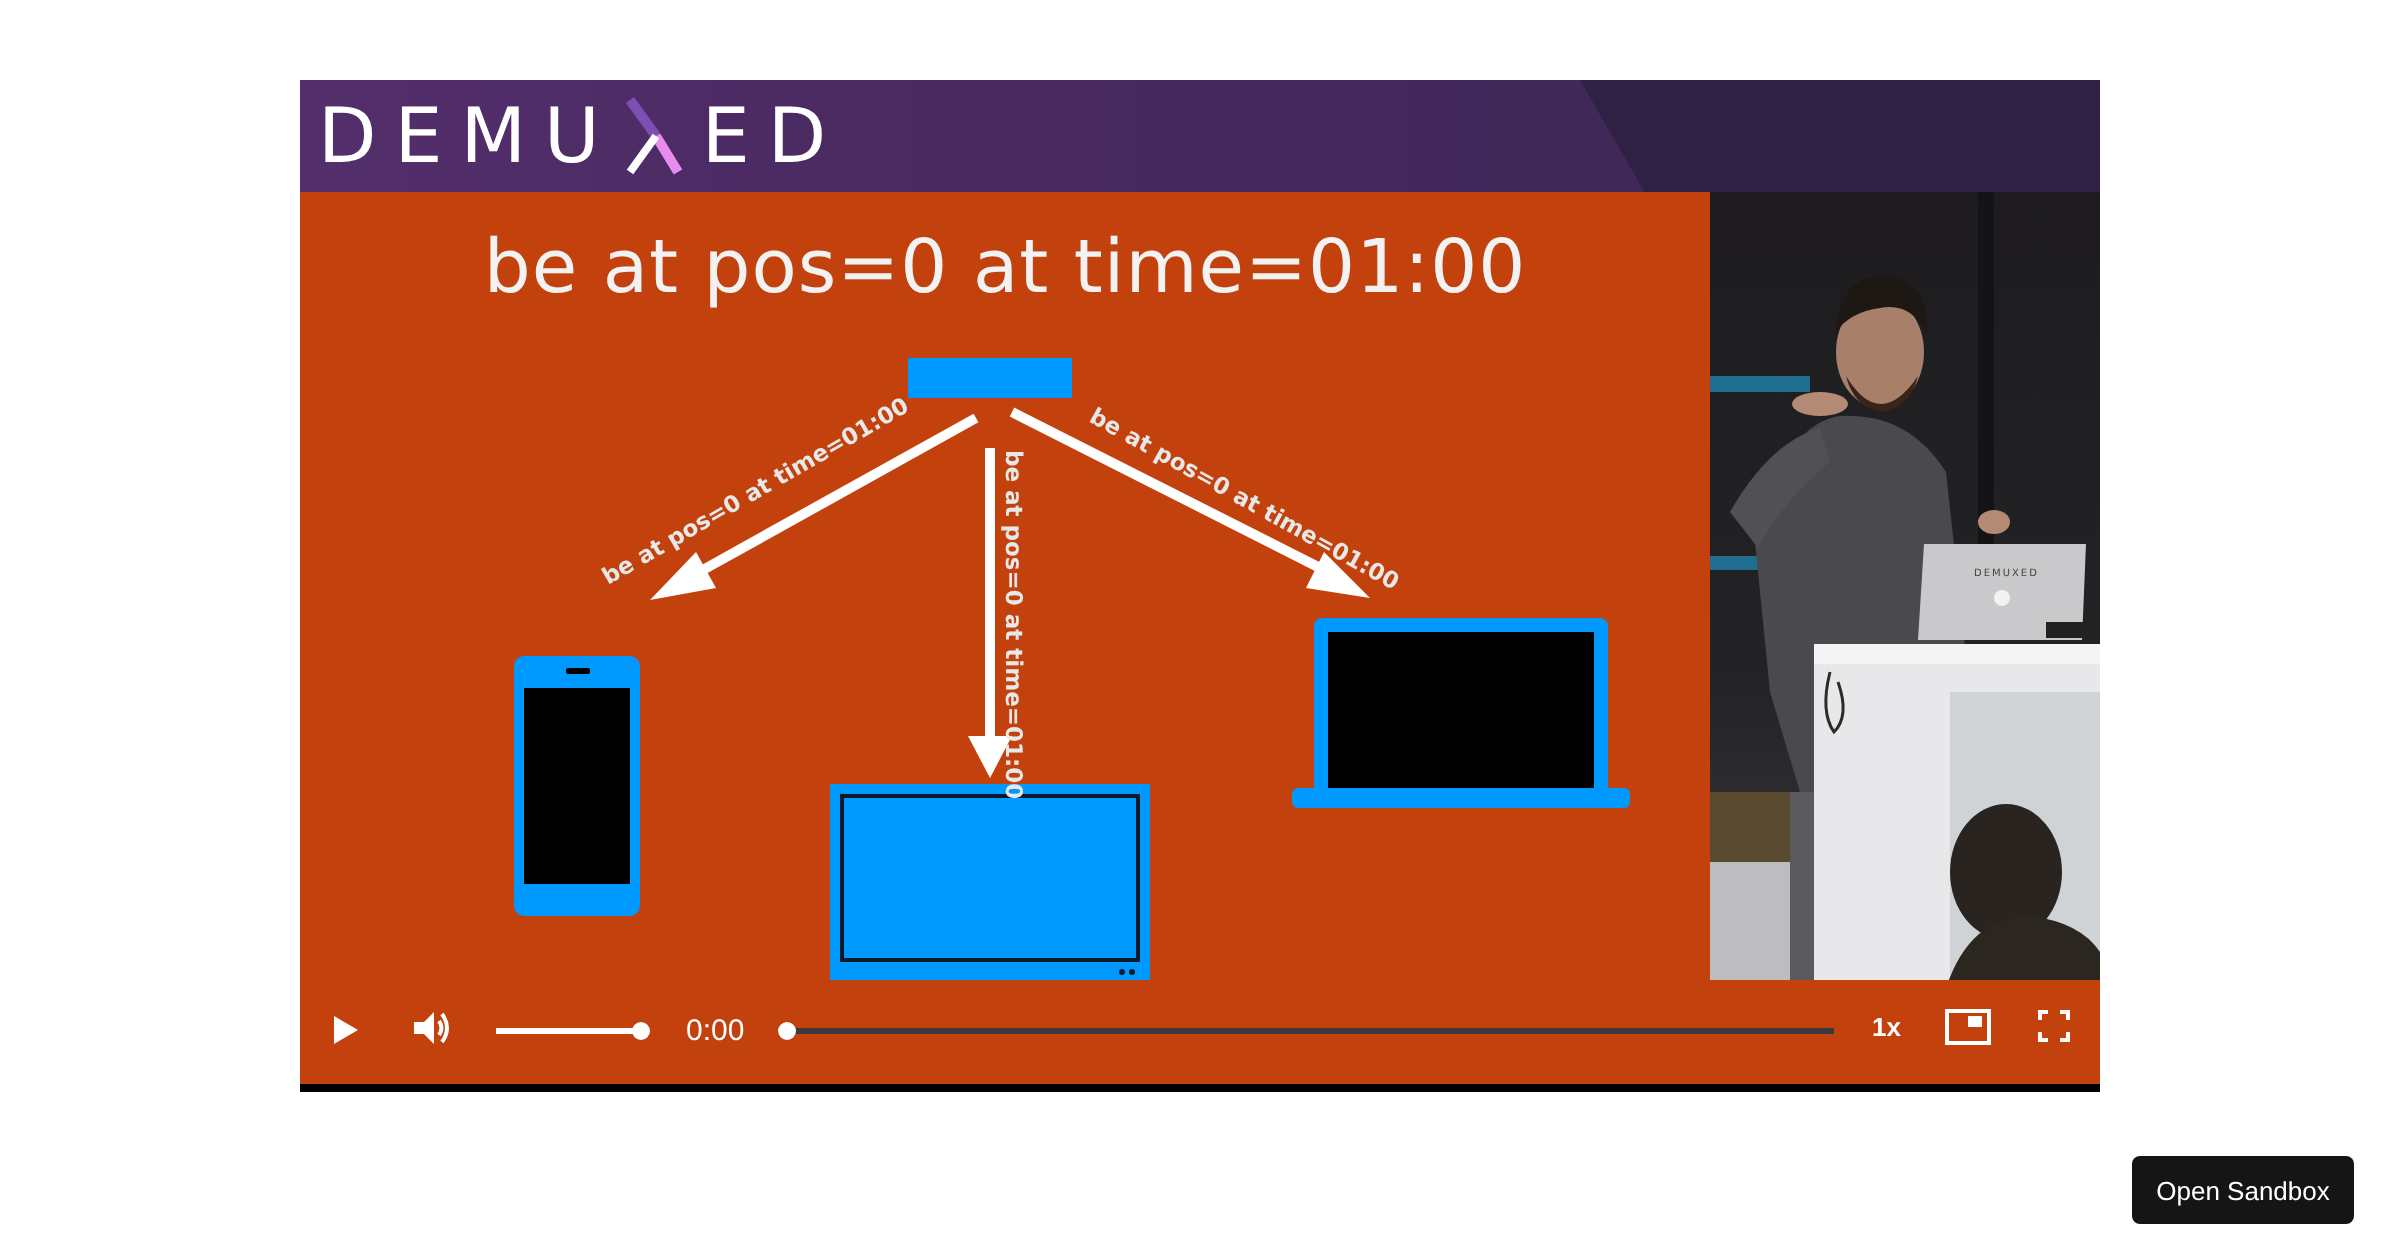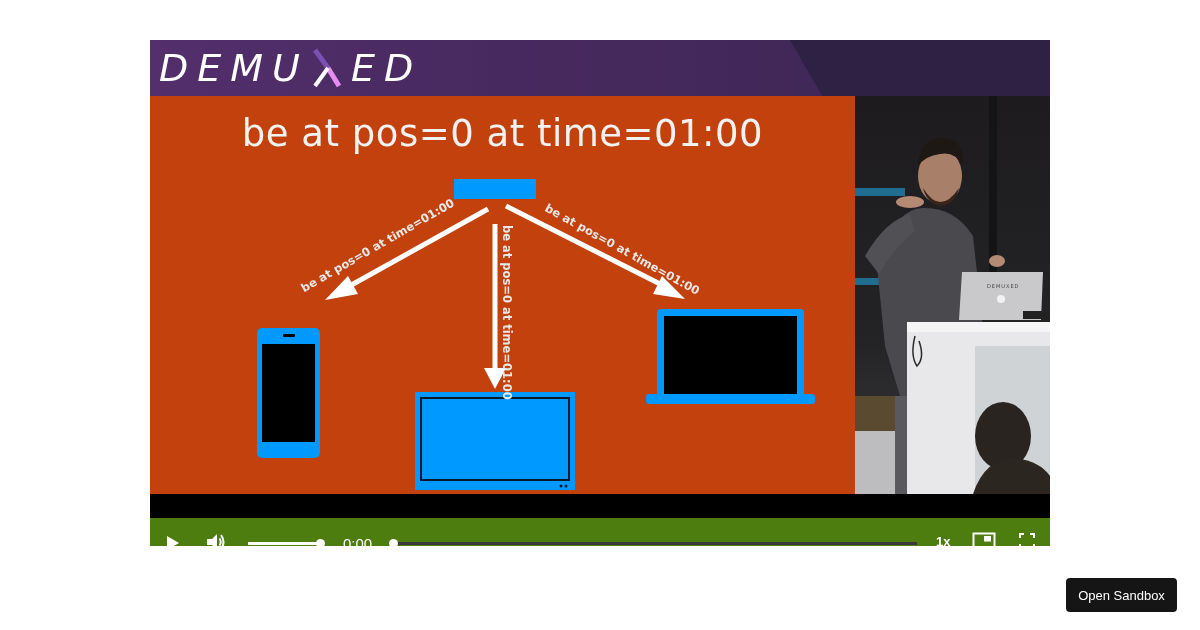--- a/index.html
+++ b/index.html
@@ -1,28 +1,28 @@
 <!DOCTYPE html>
 <html><head>
 <meta charset="utf-8">
 <style>
   html, body { margin:0; padding:0; }
   body { width:1200px; height:630px; background:#ffffff; position:relative; overflow:hidden; font-family:"Liberation Sans", sans-serif; }
   .player { position:absolute; left:150px; top:40px; width:900px; height:506px; background:#000; overflow:hidden; }
   .video { position:absolute; left:0; top:0; width:900px; height:454px; overflow:hidden; }
-  .banner { position:absolute; left:0; top:0; width:900px; height:56px; background:#404040; overflow:hidden;font-style:italic; }
+  .banner { position:absolute; left:0; top:0; width:900px; height:56px; background:#404040; overflow:hidden; }
   .banner .shade { position:absolute; top:0; left:640px; width:400px; height:56px; background:#2f2143; transform:skewX(30deg); transform-origin:top left; }
   .banner .grad { position:absolute; left:0; top:0; width:700px; height:56px; background:linear-gradient(90deg,#532f6c 0%, #48295f 50%, #3f2858 100%); }
   .logo { position:absolute; left:9px; top:8px; height:40px; display:flex; align-items:center; gap:0; }
   .logo span { color:#fff; font-family:"DejaVu Sans", sans-serif; font-size:38px; letter-spacing:9px; font-weight:normal; line-height:40px; }
   .logo .x { position:relative; display:inline-block; width:34px; height:40px; margin-right:8px; }
   .slide { position:absolute; left:0; top:56px; width:705px; height:398px; background:#c2410c; }
   .slide-title { position:absolute; left:0; width:705px; top:16px; text-align:center; color:#f2f2f2; font-family:"DejaVu Sans", sans-serif; font-size:37px; font-weight:normal; letter-spacing:0.5px; }
   .camera { position:absolute; left:705px; top:56px; width:195px; height:398px; background:#1a1a1c; overflow:hidden; }
-  .controls { position:absolute; left:0; top:478px; width:900px; height:52px; background:#4d7c0f; }
+  .controls { position:absolute; left:0; top:450px; width:900px; height:52px; background:#c2410c; }
   .ctrl { position:absolute; cursor:pointer; }
   .time { position:absolute; left:193px; top:17px; color:#fff; font-size:15px; font-family:"Liberation Sans", sans-serif; }
   .rate { position:absolute; left:786px; top:16px; color:#fff; font-size:13px; font-weight:bold; font-family:"Liberation Sans", sans-serif; }
   .sandbox { position:absolute; left:1066px; top:578px; width:111px; height:34px; background:#151515; color:#fff; border-radius:4px; font-size:13px; font-family:"Liberation Sans", sans-serif; border:none; display:flex; align-items:center; justify-content:center; cursor:pointer; }
   .rot { position:absolute; color:#e8e8e8; font-family:"DejaVu Sans", sans-serif; font-size:11.5px; font-weight:bold; white-space:nowrap; transform-origin:left center; }
 </style>
 </head>
 <body>
 
 <div class="player">

